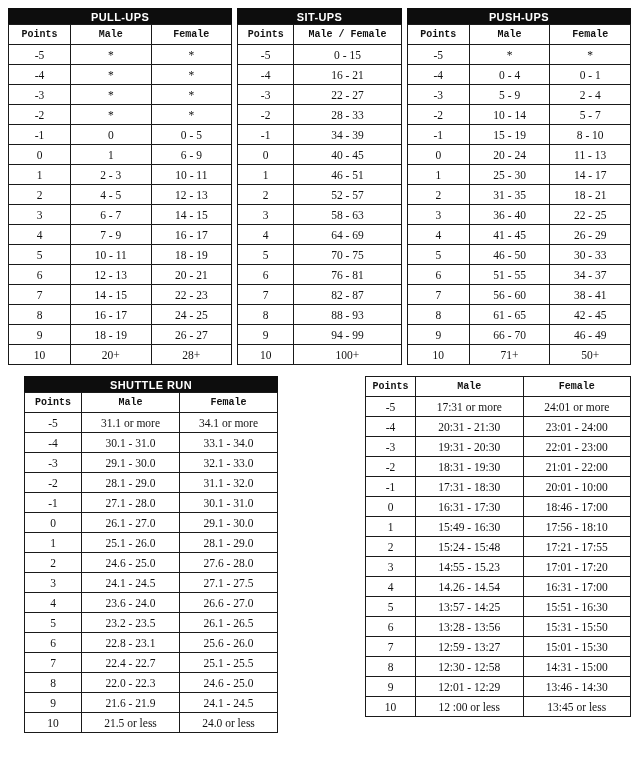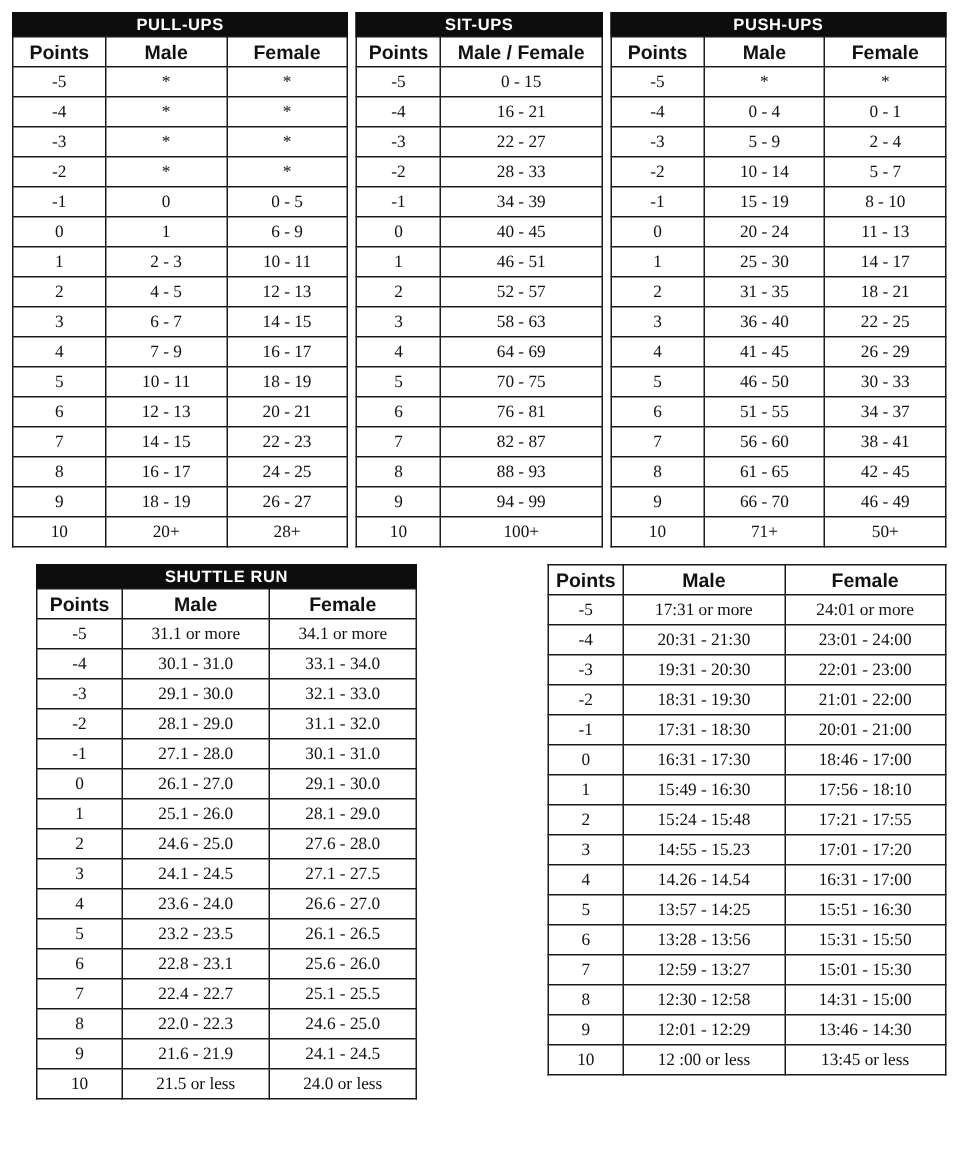--- a/index.html
+++ b/index.html
@@ -29,22 +29,22 @@
   }
   .tbl table {
     border-collapse:collapse; width:100%; table-layout:fixed;
   }
   .tbl th, .tbl td {
     border:1px solid #1a1a1a;
     text-align:center; vertical-align:middle;
     height:20px; overflow:hidden; white-space:nowrap;
   }
   .tbl th {
-    font-family:Liberation Sans, sans-serif;
-    font-weight:bold; font-size:13px;
+    font-family:Liberation Mono, monospace;
+    font-weight:bold; font-size:10px;
   }
   .tbl td {
     font-family:"Liberation Serif", serif;
     font-size:11.5px;
   }
   .t-pullups th:first-child, .t-pullups td:first-child { width:62px; }
   .t-situps  th:first-child, .t-situps  td:first-child { width:56px; }
   .t-pushups th:first-child, .t-pushups td:first-child { width:62px; }
   .t-shuttle th:first-child, .t-shuttle td:first-child { width:57px; }
   .t-twomile th:first-child, .t-twomile td:first-child { width:50px; }
@@ -441,21 +441,21 @@
               <td>22:01 - 23:00</td>
             </tr>
             <tr>
               <td>-2</td>
               <td>18:31 - 19:30</td>
               <td>21:01 - 22:00</td>
             </tr>
             <tr>
               <td>-1</td>
               <td>17:31 - 18:30</td>
-              <td>20:01 - 21:00</td>
+              <td>20:01 - 10:00</td>
             </tr>
             <tr>
               <td>0</td>
               <td>16:31 - 17:30</td>
               <td>18:46 - 17:00</td>
             </tr>
             <tr>
               <td>1</td>
               <td>15:49 - 16:30</td>
               <td>17:56 - 18:10</td>

